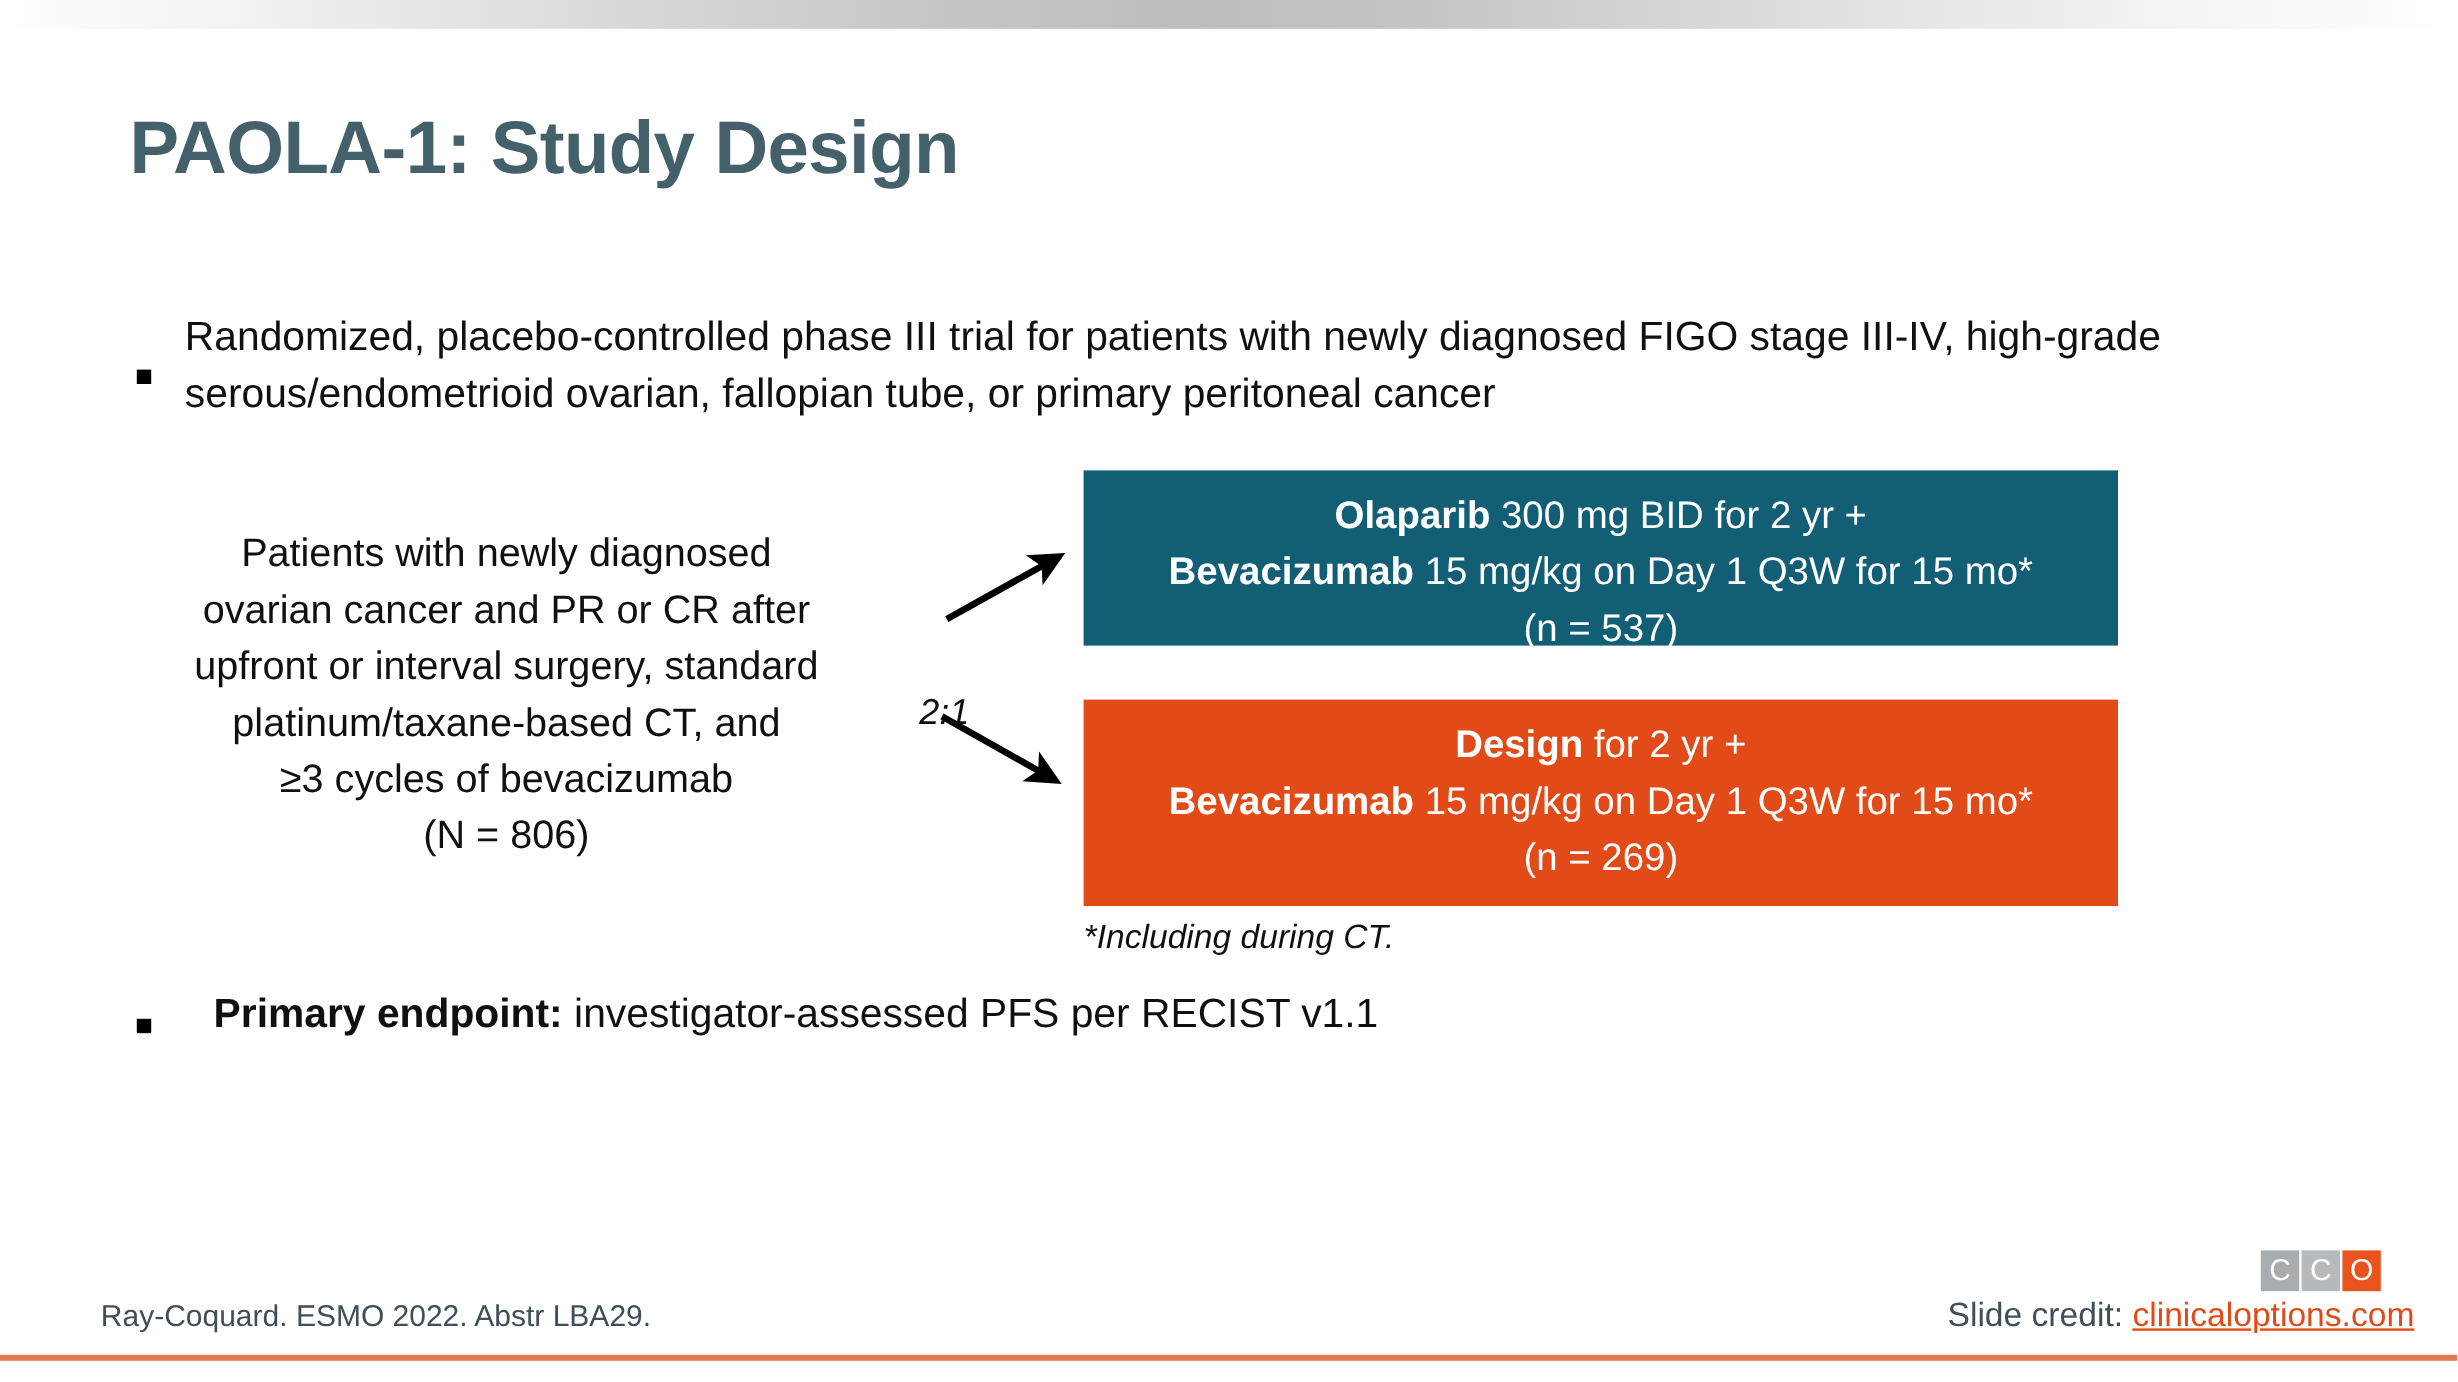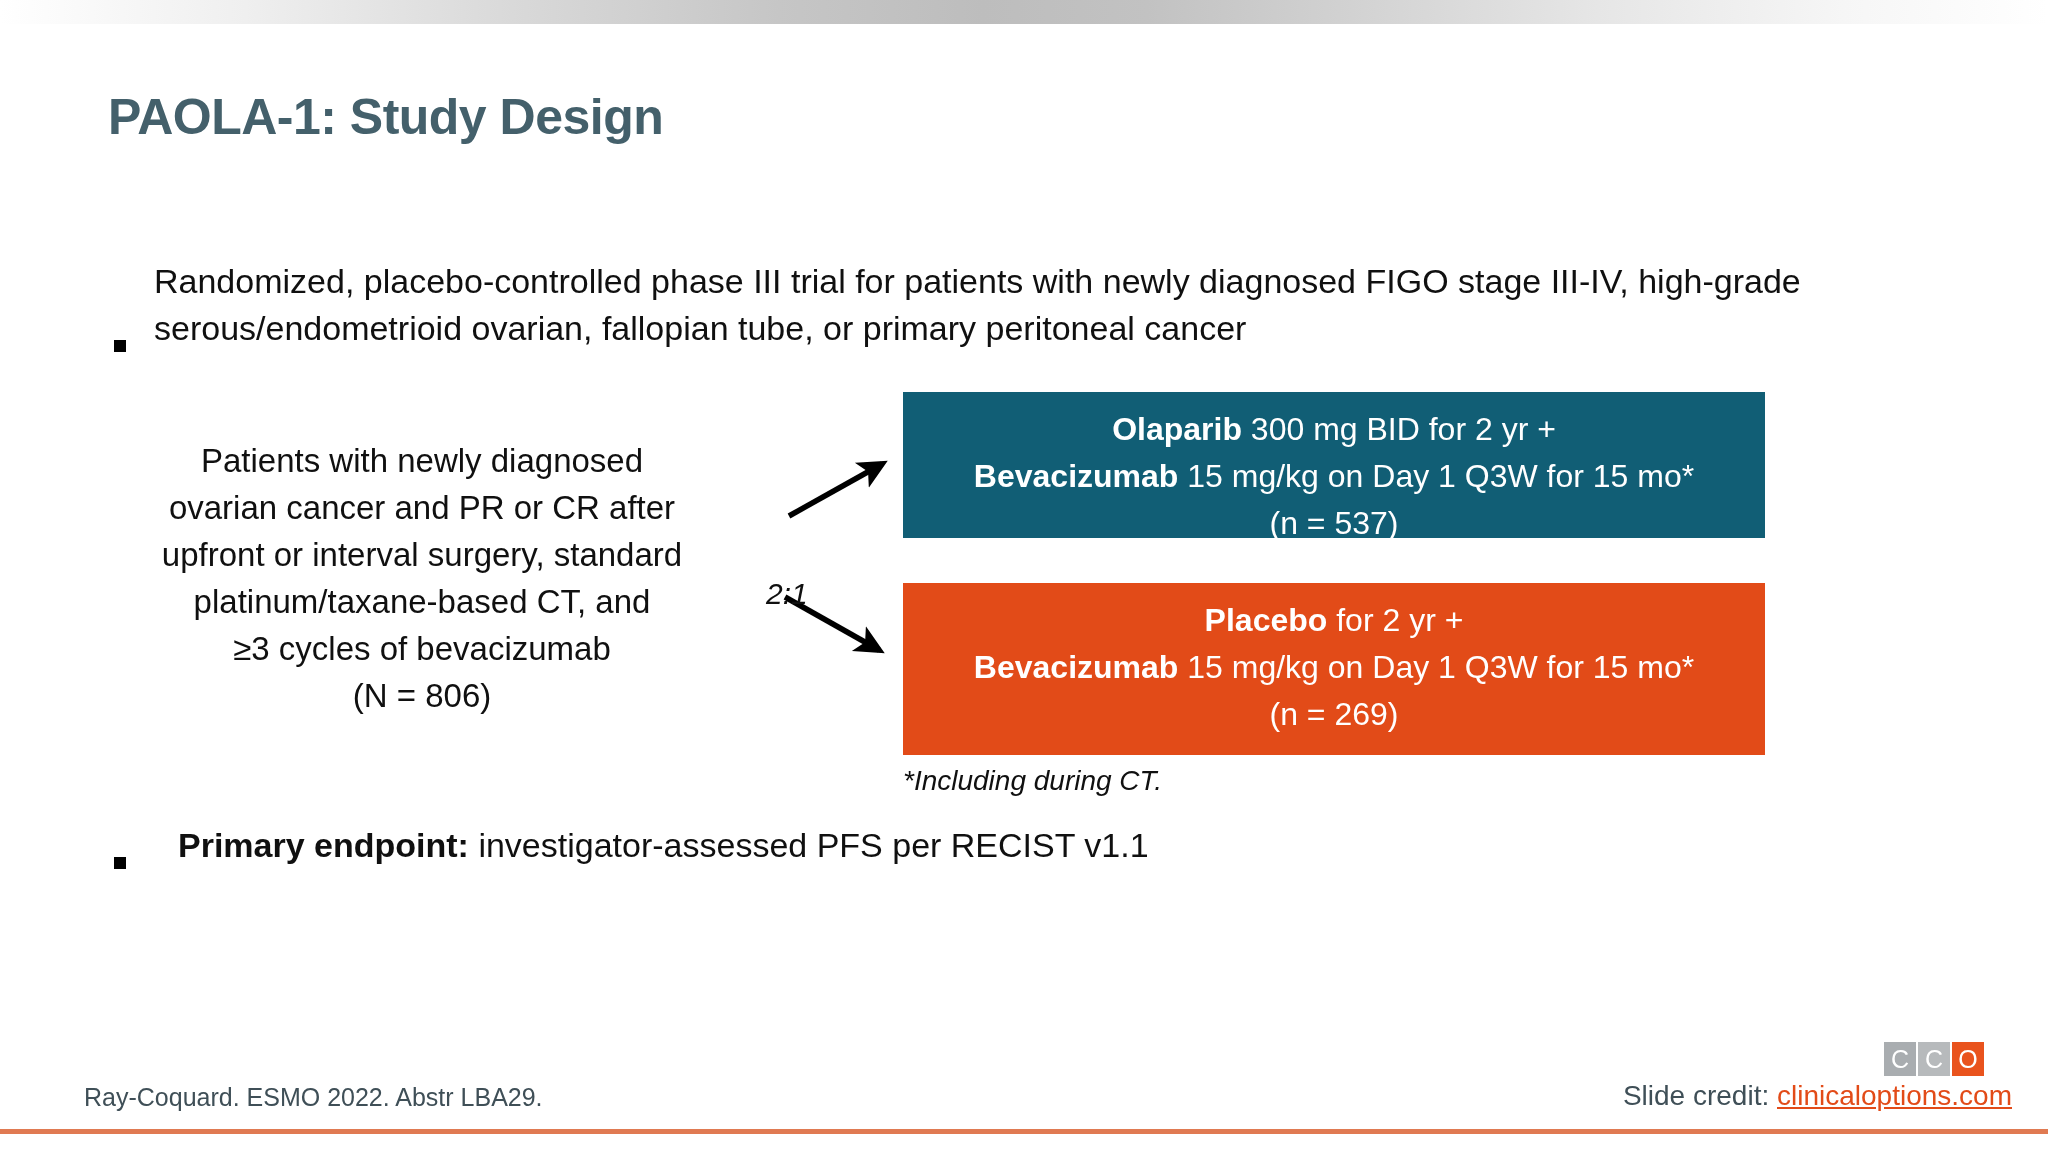--- a/index.html
+++ b/index.html
@@ -37,32 +37,32 @@
       #e6e6e6 78%,
       #f6f6f6 90%,
       #ffffff 100%);
   }
 
   
   .title {
     position: absolute;
     left: 108px;
     top: 88px;
-    font-size: 50px;
+    font-size: 62px;
     font-weight: bold;
     color: #44606b;
     letter-spacing: -0.5px;
     white-space: nowrap;
   }
 
   
   .bullet-row {
     position: absolute;
     display: flex;
-    align-items: flex-end;
+    align-items: center;
   }
   .bullet-mark {
     width: 16px;
     min-width: 16px;
     margin-top: 18px;
     margin-right: 26px;
     display: flex;
     justify-content: center;
   }
   .bullet-mark i {
@@ -241,21 +241,21 @@
       <b>Olaparib</b><span> 300 mg BID for 2 yr +</span>
     </div>
     <div>
       <b>Bevacizumab</b><span> 15 mg/kg on Day 1 Q3W for 15 mo*</span>
     </div>
     <div>(n = 537)</div>
   </div>
 
   <div class="arm" id="arm-control">
     <div>
-      <b>Placebo</b><span> for 2 yr +</span>
+      <b>Design</b><span> for 2 yr +</span>
     </div>
     <div>
       <b>Bevacizumab</b><span> 15 mg/kg on Day 1 Q3W for 15 mo*</span>
     </div>
     <div>(n = 269)</div>
   </div>
 
   <div class="footnote">*Including during CT.</div>
 
   <div class="bullet-row" id="bullet-primary">

